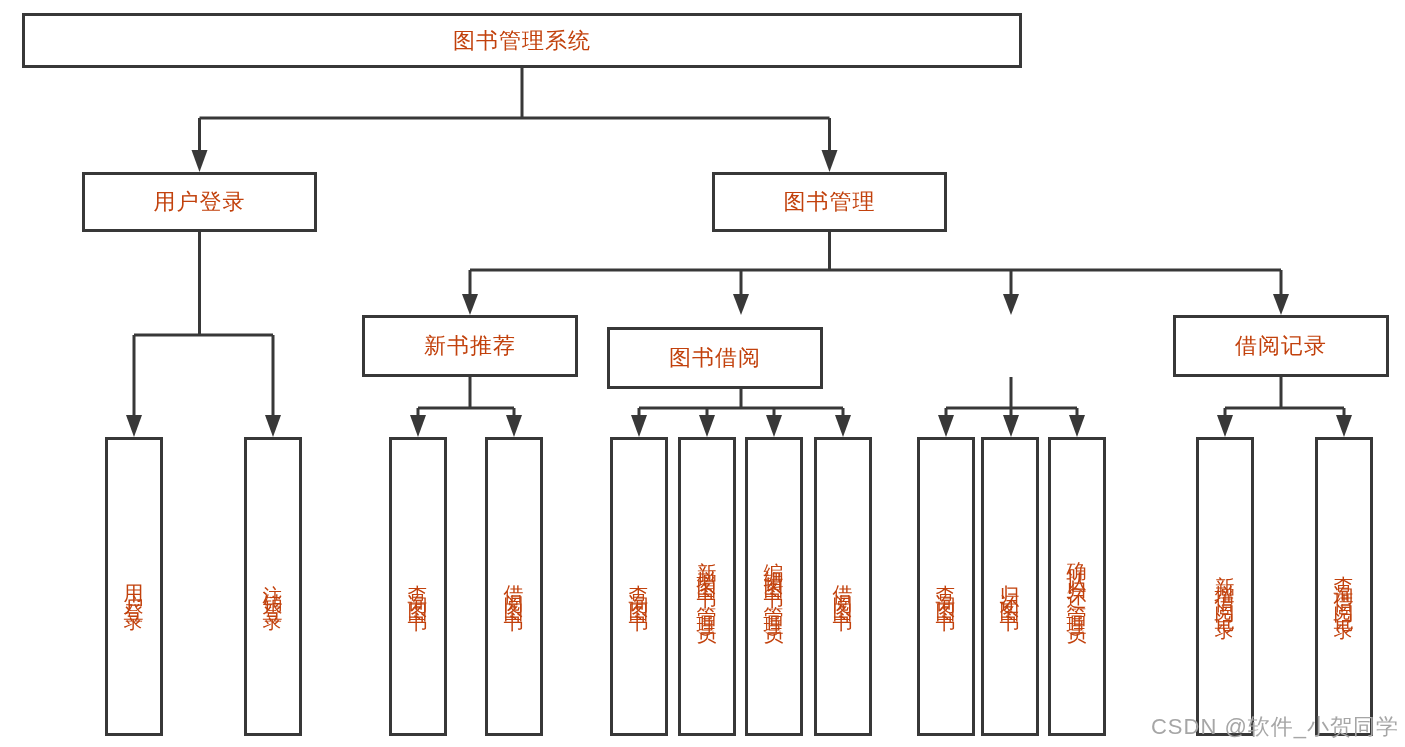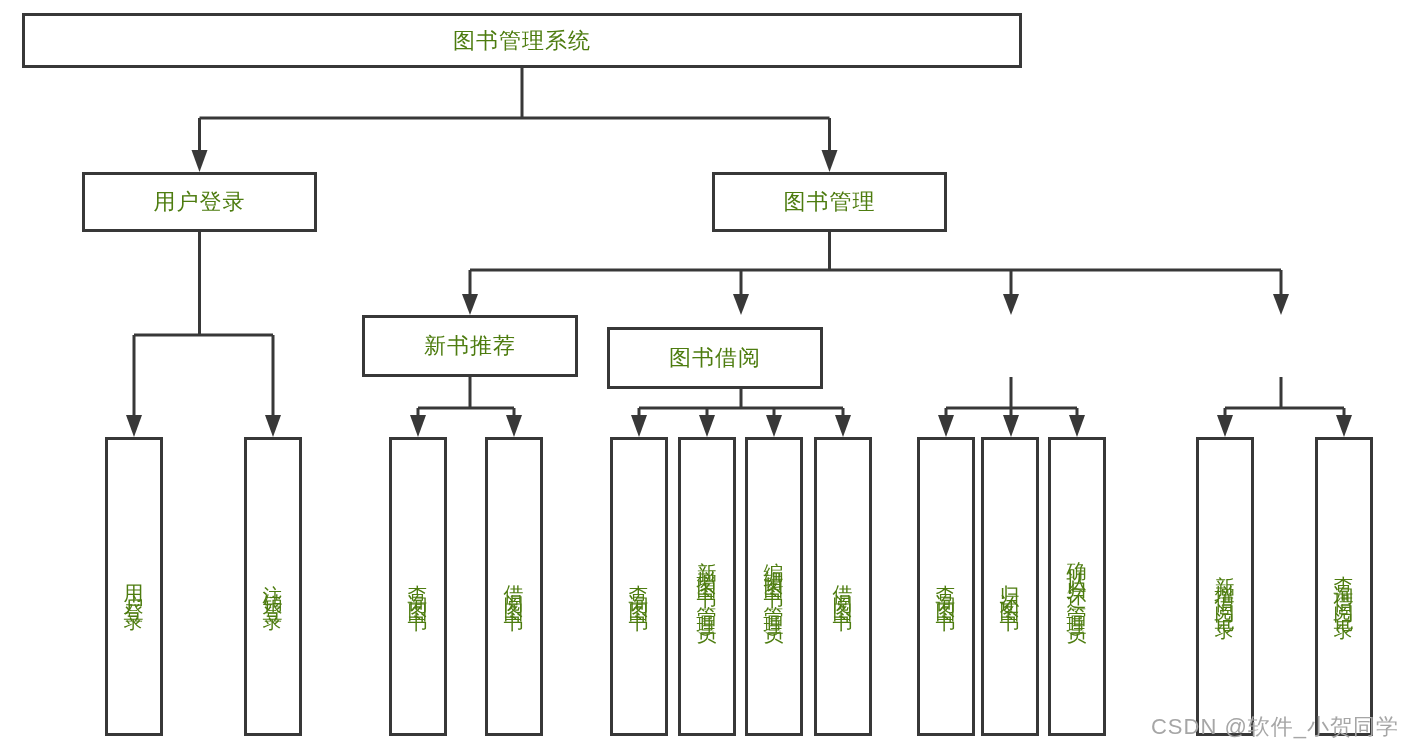--- a/index.html
+++ b/index.html
@@ -14,21 +14,21 @@
   #connector-layer {
     position: absolute;
     left: 0; top: 0;
     width: 1405px; height: 747px;
   }
   .box {
     position: absolute;
     box-sizing: border-box;
     background: #ffffff;
     border: 3px solid #383838;
-    color: #4d7c0f;
+    color: #c2410c;
     display: flex;
     align-items: center;
     justify-content: center;
     text-align: left;
   }
   .h-box {
     font-size: 22px;
     letter-spacing: 1px;
     white-space: nowrap;
   }
@@ -112,20 +112,21 @@
     </g>
   </svg>
 
   <div class="box h-box" style="left:22px; top:13px; width:1000px; height:55px;">图书管理系统</div>
 
   <div class="box h-box" style="left:82px; top:172px; width:235px; height:60px;">用户登录</div>
   <div class="box h-box" style="left:712px; top:172px; width:235px; height:60px;">图书管理</div>
 
   <div class="box h-box l3" style="left:362px;">新书推荐</div>
   <div class="box h-box l3" style="left:607px;margin-top:12px;">图书借阅</div>
+  <div class="box h-box l3" style="left:1173px;">借阅记录</div>
 
   <div class="box v-box leaf" style="left:105px;">
     <span>用户登录</span>
   </div>
   <div class="box v-box leaf" style="left:244px;">
     <span>注销登录</span>
   </div>
 
   <div class="box v-box leaf" style="left:389px;">
     <span>查询图书</span>

